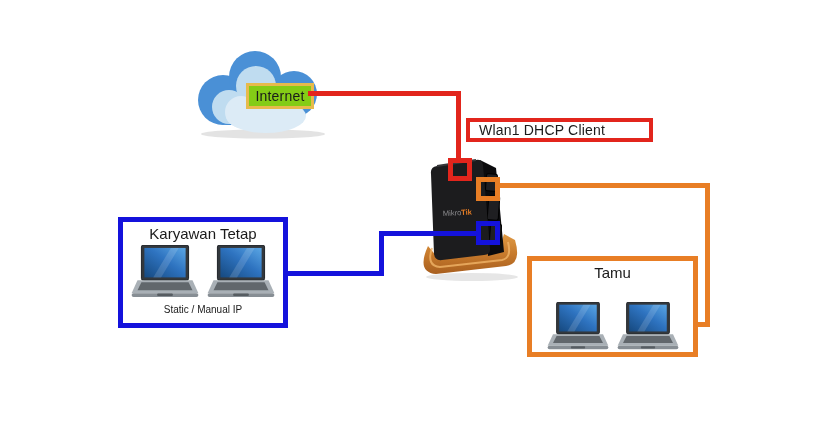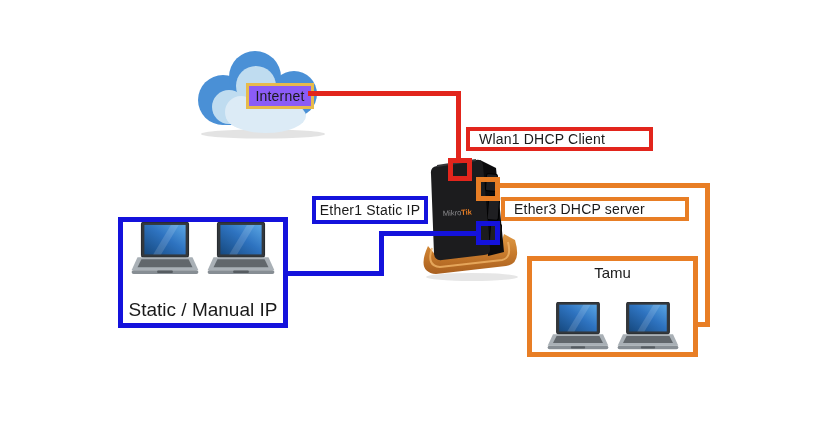--- a/index.html
+++ b/index.html
@@ -16,33 +16,33 @@
   
   .portbox{position:absolute;background:transparent;}
   .portbox.red{border:5px solid var(--red);}
   .portbox.orange{border:5px solid var(--orange);}
   .portbox.blue{border:5px solid var(--blue);}
   
   .lbl{
     position:absolute;background:#ffffff;display:flex;align-items:center;
     font-size:14px;letter-spacing:.2px;white-space:nowrap;
   }
-  .lbl.gold{border:3px solid var(--gold);background:#8b5cf6;justify-content:center;font-size:14px;}
+  .lbl.gold{border:3px solid var(--gold);background:#84cc16;justify-content:center;font-size:14px;}
   .lbl.red{border:4px solid var(--red);padding-left:9px;}
   .lbl.blue{border:4px solid var(--blue);justify-content:center;}
   .lbl.orange{border:4px solid var(--orange);padding-left:9px;}
   
   .group{
     position:absolute;background:#ffffff;display:flex;flex-direction:column;
     align-items:center;justify-content:space-between;box-sizing:border-box;
   }
   .group.blue{border:5px solid var(--blue);}
   .group.orange{border:5px solid var(--orange);}
   .group .gtitle{font-size:15px;margin-top:3px;line-height:18px;}
-  .group .gsub{font-size:19px;margin-bottom:4px;line-height:18px;}
+  .group .gsub{font-size:10px;margin-bottom:4px;line-height:18px;}
   .laprow{display:flex;gap:4px;align-items:flex-end;}
 </style>
 </head>
 <body>
 
 <div id="canvas">
 
   <svg class="abs" style="left:193px;top:50px;" width="140" height="90" viewBox="0 0 140 90">
     <ellipse cx="70" cy="84" rx="62" ry="4.5" fill="#d9d9d9" opacity="0.75"></ellipse>
     <g fill="var(--cloud-dark)">
@@ -101,41 +101,36 @@
 
     <text x="25" y="60" font-size="7.5" font-family="Liberation Sans, sans-serif" transform="rotate(-3 25 60)">
       <tspan fill="#8f8f92">Mikro</tspan><tspan fill="#e87e25" font-weight="bold">Tik</tspan>
     </text>
   </svg>
 
   <div class="portbox red" style="left:448px;top:158px;width:14px;height:13px;"></div>
   <div class="portbox orange" style="left:476px;top:177px;width:14px;height:14px;"></div>
   <div class="portbox blue" style="left:476px;top:221px;width:14px;height:14px;"></div>
 
-  <div class="lbl red" style="left:466px;top:127px;width:170px;height:16px;">
+  <div class="lbl red" style="left:466px;top:118px;width:170px;height:16px;">
     <span>Wlan1 DHCP Client</span>
   </div>
 
-  <div class="lbl blue" style="left:312px;top:196px;width:108px;height:20px;">
-    <span>Ether1 Static IP</span>
-  </div>
 
-  <div class="lbl orange" style="left:501px;top:197px;width:171px;height:16px;">
-    <span>Ether3 DHCP server</span>
-  </div>
 
   <div class="line orange" style="left:499px;top:183px;width:211px;height:5px;"></div>
   <div class="line orange" style="left:705px;top:183px;width:5px;height:144px;"></div>
   <div class="line orange" style="left:696px;top:322px;width:14px;height:5px;"></div>
 
   <div class="line blue" style="left:379px;top:231px;width:100px;height:5px;"></div>
   <div class="line blue" style="left:379px;top:231px;width:5px;height:45px;"></div>
   <div class="line blue" style="left:286px;top:271px;width:98px;height:5px;"></div>
 
   <div class="group blue" style="left:118px;top:217px;width:170px;height:111px;">
+    <div class="gtitle">Karyawan Tetap</div>
     <div class="laprow">
       <svg width="72" height="55" viewBox="0 0 72 56">
         <rect x="12" y="0" width="48" height="36" rx="2" fill="#33383d" stroke="#1f2327"></rect>
         <rect x="15" y="3" width="42" height="30" fill="url(#screenG)"></rect>
         <polygon points="24,33 42,3 50,3 32,33" fill="#ffffff" opacity="0.14"></polygon>
         <polygon points="8,36 64,36 70,49 2,49" fill="#a9b0b6"></polygon>
         <polygon points="12,38 60,38 64,46 8,46" fill="#61676c"></polygon>
         <rect x="2" y="49" width="68" height="4" rx="2" fill="#878e94"></rect>
         <rect x="28" y="49.5" width="16" height="2.5" rx="1" fill="#565c61"></rect>
       </svg>

